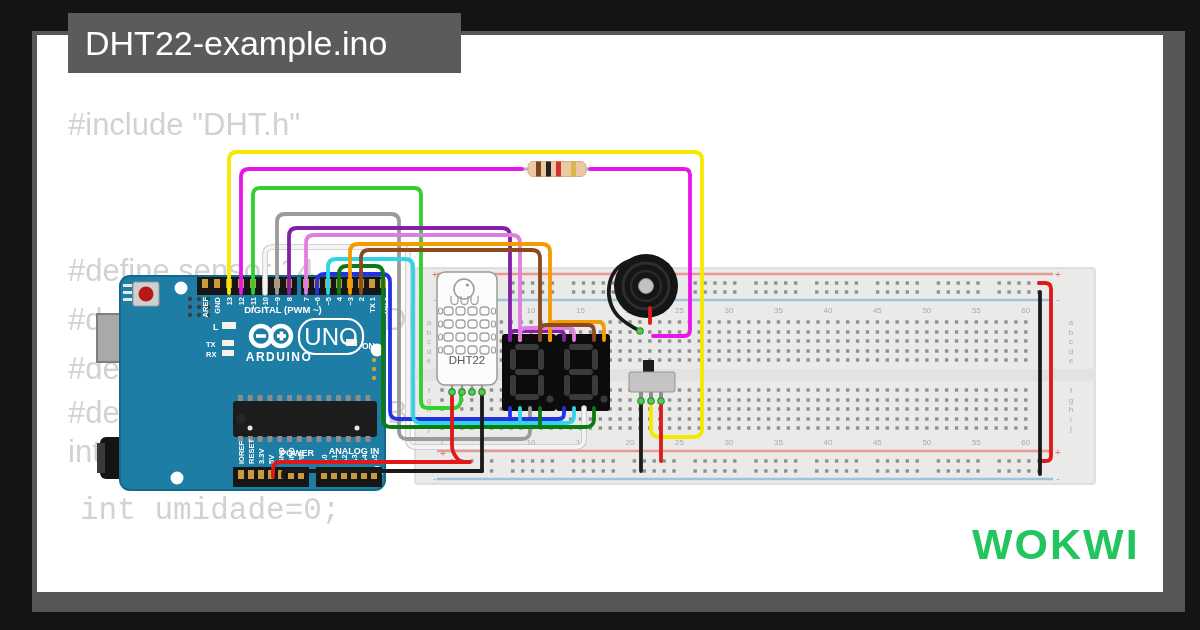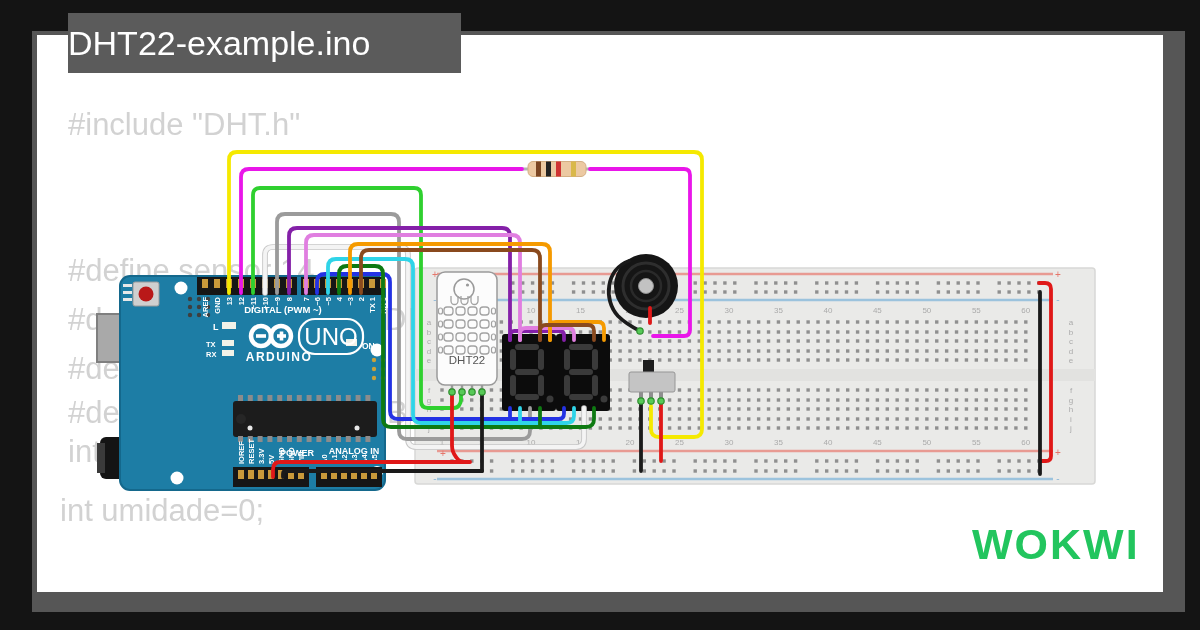--- a/index.html
+++ b/index.html
@@ -2,21 +2,21 @@
 <html><head>
 <meta charset="utf-8">
 <style>
   html,body{margin:0;padding:0;background:#141414;}
   .stage{position:relative;width:1200px;height:630px;overflow:hidden;
          font-family:"Liberation Sans",sans-serif;background:#141414;}
   .frame-shadow{position:absolute;left:32px;top:31px;width:1153px;height:581px;background:#565656;}
   .card{position:absolute;left:37px;top:35px;width:1126px;height:557px;background:#ffffff;}
   .title-box{position:absolute;left:68px;top:13px;width:393px;height:60px;background:#5b5b5b;
              color:#ffffff;font-size:34px;display:flex;align-items:center;
-             box-sizing:border-box;z-index:6;}
+             padding-left:17px;box-sizing:border-box;z-index:6;}
   .code-layer{position:absolute;left:0;top:0;width:1200px;height:630px;z-index:2;}
   .code{position:absolute;color:#d2d2d2;font-size:31px;white-space:pre;line-height:1.2;}
   svg.circuit{position:absolute;left:0;top:0;z-index:4;}
   .wokwi{position:absolute;left:972px;top:520px;z-index:5;font-size:43px;font-weight:600;
          letter-spacing:2px;color:#22c55e;}
 </style>
 </head>
 <body>
 
 <div class="stage">
@@ -25,21 +25,21 @@
 
   <div class="code-layer" id="codeLayer">
       <span class="code" style="left: 68px; top: 106px;">#include "DHT.h"</span>
       <span class="code" style="left: 68px; top: 252px;">#define sensor 14</span>
       <span class="code" style="left: 68px; top: 301px;">#de</span>
       <span class="code" style="left: 384px; top: 301px;">DH</span>
       <span class="code" style="left: 68px; top: 350px;">#de</span>
       <span class="code" style="left: 68px; top: 394px;">#de</span>
       <span class="code" style="left: 387px; top: 394px;">B</span>
       <span class="code" style="left: 68px; top: 433px;">int</span>
-      <span class="code" style="left: 60px; top: 492px;">int umidade=0;</span>
+      <span class="code" style="left: 80px; top: 492px; font-family: Liberation Mono, monospace;">int umidade=0;</span>
     </div>
 
   <svg class="circuit" width="1200" height="630" viewBox="0 0 1200 630">
 
     <g>
       <rect x="415" y="268" width="680" height="216" rx="3" fill="#eaeae8" stroke="#d8d8d6" stroke-width="1.5"></rect>
       <rect x="415" y="369" width="680" height="12" fill="#e2e2e0"></rect>
       <line x1="437" y1="274" x2="1053" y2="274" stroke="#e89a92" stroke-width="2.4"></line>
       <line x1="437" y1="300" x2="1053" y2="300" stroke="#9cc3dd" stroke-width="2.4"></line>
       <line x1="437" y1="451" x2="1053" y2="451" stroke="#e89a92" stroke-width="2.4"></line>

